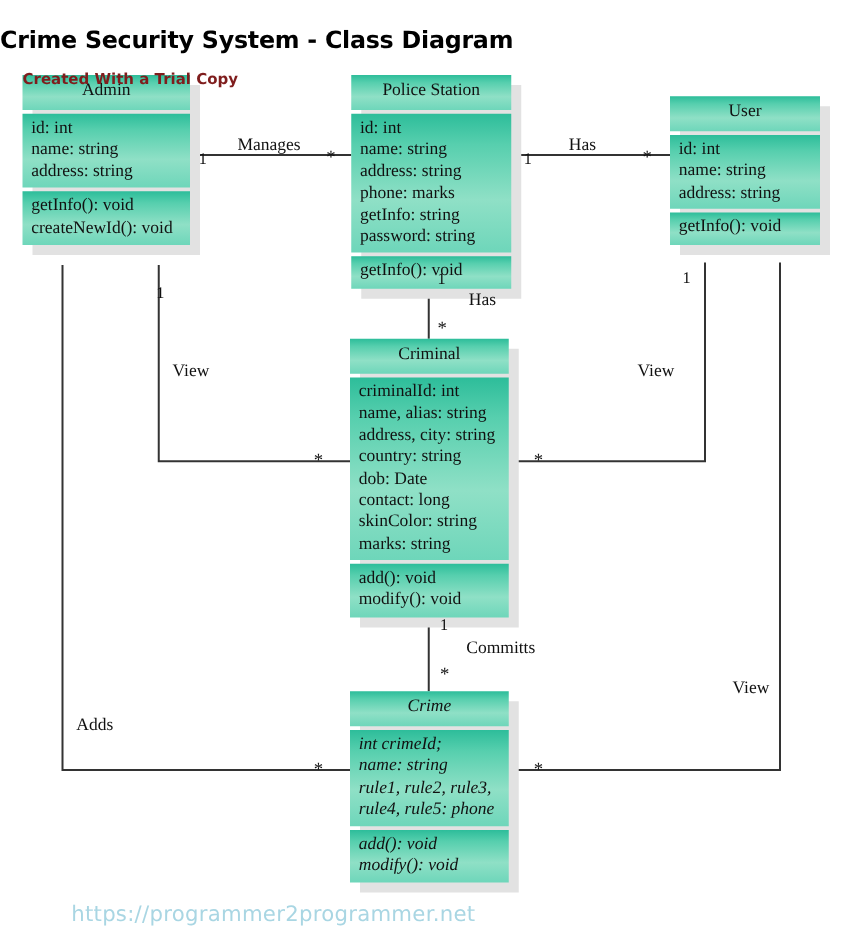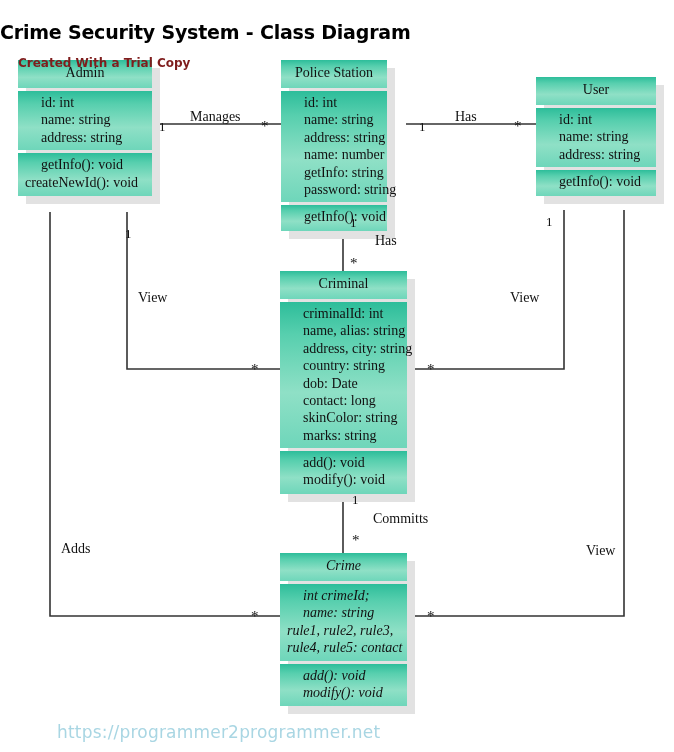--- a/index.html
+++ b/index.html
@@ -94,21 +94,21 @@
   .uml-name {
     text-align: center;
     font-size: 14px;
     padding: 3px 4px 4px 4px;
     line-height: 1.15;
     white-space: nowrap;
   }
   .uml-line {
     font-size: 14px;
     line-height: 1.24;
-    padding: 0 3px 0 23px;
+    padding: 0 3px 0 7px;
     white-space: nowrap;
   }
   .uml-attrs { padding: 3px 0 4px 0; }
   .uml-ops   { padding: 3px 0 5px 0; }
 
   
   .uml-line.wrap { white-space: normal; padding-left: 7px; }
 
   
   .edge-label {
@@ -165,31 +165,31 @@
       <div class="uml-line">name: string</div>
       <div class="uml-line">address: string</div>
     </div>
     <div class="uml-sect uml-ops">
       <div class="uml-line">getInfo(): void</div>
       <div class="uml-line wrap">createNewId(): void</div>
     </div>
   </div>
 </div>
 
-<div class="uml-class" id="class-police-station" style="left:281px; top:60px; width:106px;">
+<div class="uml-class" id="class-police-station" style="left:281px; top:60px; width:128px;">
   <div class="uml-shadow"></div>
   <div class="uml-body">
     <div class="uml-sect">
       <div class="uml-name">Police Station</div>
     </div>
     <div class="uml-sect uml-attrs">
       <div class="uml-line">id: int</div>
       <div class="uml-line">name: string</div>
       <div class="uml-line">address: string</div>
-      <div class="uml-line">name: number</div>
+      <div class="uml-line">phone: marks</div>
       <div class="uml-line">getInfo: string</div>
       <div class="uml-line">password: string</div>
     </div>
     <div class="uml-sect uml-ops">
       <div class="uml-line">getInfo(): void</div>
     </div>
   </div>
 </div>
 
 <div class="uml-class" id="class-user" style="left:536px; top:77px; width:120px;">
@@ -234,21 +234,21 @@
 
 <div class="uml-class" id="class-crime" style="left:280px; top:553px; width:127px;font-style:italic;">
   <div class="uml-shadow"></div>
   <div class="uml-body">
     <div class="uml-sect">
       <div class="uml-name">Crime</div>
     </div>
     <div class="uml-sect uml-attrs">
       <div class="uml-line">int  crimeId;</div>
       <div class="uml-line">name: string</div>
-      <div class="uml-line wrap">rule1, rule2, rule3, rule4, rule5: contact</div>
+      <div class="uml-line wrap">rule1, rule2, rule3, rule4, rule5: phone</div>
     </div>
     <div class="uml-sect uml-ops">
       <div class="uml-line">add(): void</div>
       <div class="uml-line">modify(): void</div>
     </div>
   </div>
 </div>
 
 <div class="edge-label" style="left:190px; top:110px;">Manages</div>
 <div class="mult" style="left:159px; top:120px;">1</div>
@@ -267,20 +267,20 @@
 <div class="mult star" style="left:251px; top:362px;">*</div>
 
 <div class="edge-label" style="left:510px; top:291px;">View</div>
 <div class="mult" style="left:546px; top:215px;">1</div>
 <div class="mult star" style="left:427px; top:362px;">*</div>
 
 <div class="edge-label" style="left:373px; top:512px;">Committs</div>
 <div class="mult" style="left:352px; top:493px;">1</div>
 <div class="mult star" style="left:352px; top:533px;">*</div>
 
-<div class="edge-label" style="left:61px; top:542px;">Adds</div>
+<div class="edge-label" style="left:61px; top:574px;">Adds</div>
 <div class="mult star" style="left:251px; top:609px;">*</div>
 
 <div class="edge-label" style="left:586px; top:544px;">View</div>
 <div class="mult star" style="left:427px; top:609px;">*</div>
 
 <div id="trial-watermark">Created With a Trial Copy</div>
 <div id="footer-url">https://programmer2programmer.net</div>
 
 </body></html>

